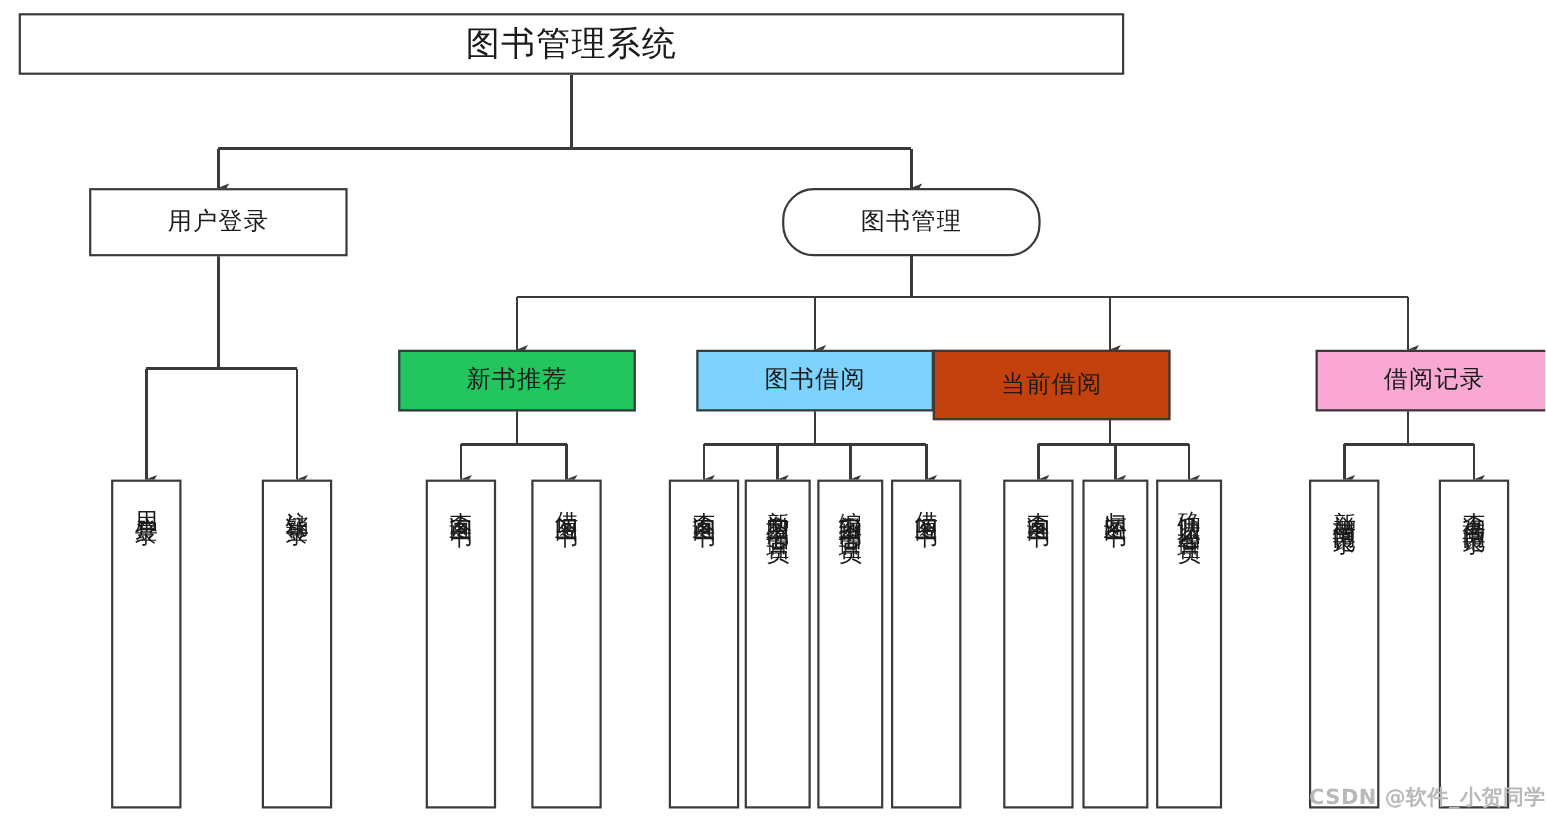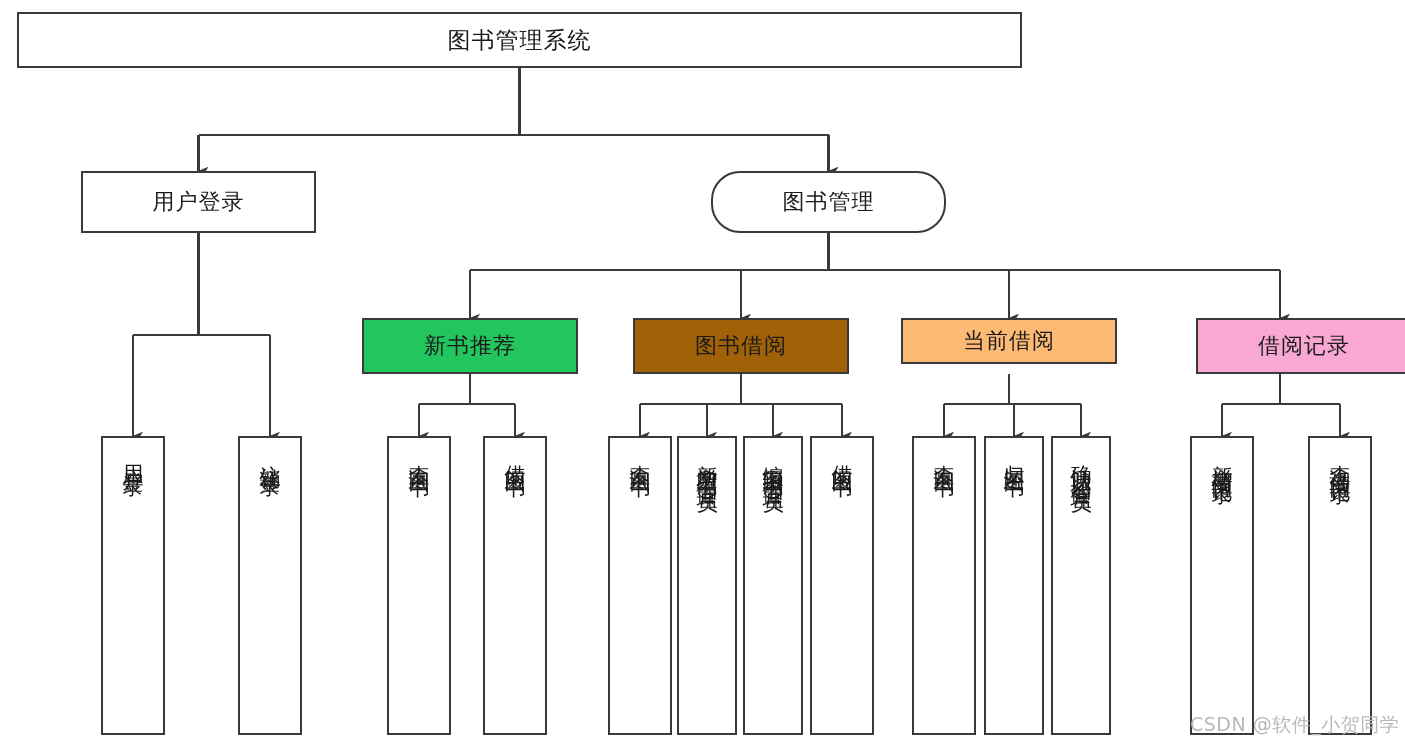--- a/index.html
+++ b/index.html
@@ -37,21 +37,21 @@
     justify-content: center;
     text-align: center;
     color: #1b1b1b;
   }
   .node.horiz {
     font-size: 22px;
     line-height: 1.25;
     letter-spacing: 1px;
   }
   .node.root {
-    font-size: 23px;
+    font-size: 31px;
   }
   .node.leaf {
     font-size: 21px;
     align-items: flex-start;
     justify-content: center;
     padding-top: 10px;
   }
   .vtext {
     writing-mode: vertical-rl;
     text-orientation: upright;
@@ -118,24 +118,24 @@
       </div>
       <div class="node horiz" style="left: 81px; top: 171px; width: 235px; height: 62px; border-color: rgb(58, 58, 58); background: rgb(255, 255, 255);">
         <span>用户登录</span>
       </div>
       <div class="node horiz" style="left: 711px; top: 171px; width: 235px; height: 62px; border-color: rgb(58, 58, 58); background: rgb(255, 255, 255); border-radius: 29px;">
         <span>图书管理</span>
       </div>
       <div class="node horiz" style="left: 362px; top: 318px; width: 216px; height: 56px; border-color: rgb(58, 58, 58); background: #22c55e;">
         <span>新书推荐</span>
       </div>
-      <div class="node horiz" style="left: 633px; top: 318px; width: 216px; height: 56px; border-color: rgb(58, 58, 58); background: #a16207;">
+      <div class="node horiz" style="left: 633px; top: 318px; width: 216px; height: 56px; border-color: rgb(58, 58, 58); background: #7dd3fc;">
         <span>图书借阅</span>
       </div>
-      <div class="node horiz" style="left: 901px; top: 318px; width: 216px; height: 46px; border-color: rgb(58, 58, 58); background: #fdba74;">
+      <div class="node horiz" style="left: 848px; top: 318px; width: 216px; height: 64px; border-color: rgb(58, 58, 58); background: #c2410c;">
         <span>当前借阅</span>
       </div>
       <div class="node horiz" style="left: 1172px; top: 318px; width: 216px; height: 56px; border-color: rgb(58, 58, 58); background: #f9a8d4; margin-left: 24px;">
         <span>借阅记录</span>
       </div>
       <div class="node leaf" style="left: 101px; top: 436px; width: 64px; height: 299px; border-color: rgb(58, 58, 58); background: rgb(255, 255, 255);">
         <span class="vtext">用户登录</span>
       </div>
       <div class="node leaf" style="left: 238px; top: 436px; width: 64px; height: 299px; border-color: rgb(58, 58, 58); background: rgb(255, 255, 255);">
         <span class="vtext">注销登录</span>
@@ -167,14 +167,14 @@
       <div class="node leaf" style="left: 1051px; top: 436px; width: 60px; height: 299px; border-color: rgb(58, 58, 58); background: rgb(255, 255, 255);">
         <span class="vtext">确认归还（管理员）</span>
       </div>
       <div class="node leaf" style="left: 1190px; top: 436px; width: 64px; height: 299px; border-color: rgb(58, 58, 58); background: rgb(255, 255, 255);">
         <span class="vtext">新增借阅记录</span>
       </div>
       <div class="node leaf" style="left: 1308px; top: 436px; width: 64px; height: 299px; border-color: rgb(58, 58, 58); background: rgb(255, 255, 255);">
         <span class="vtext">查询借阅记录</span>
       </div>
     </div>
-  <div class="watermark" style="left:1190px; top:712px;">CSDN @软件_小贺同学</div>
+  <div class="watermark" style="left:1190px; top:712px;font-weight:bold;">CSDN @软件_小贺同学</div>
 </div>
 
 </body></html>

